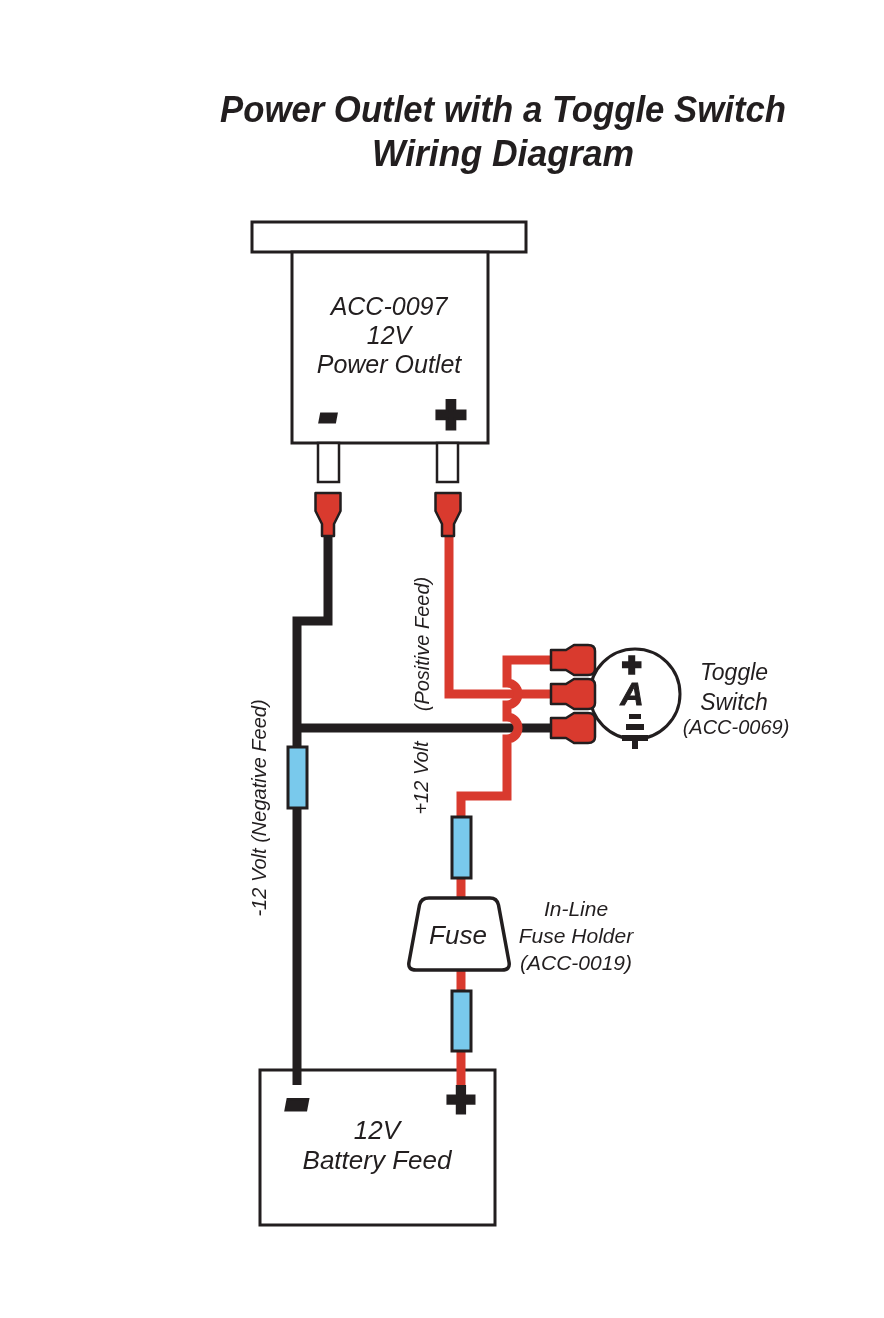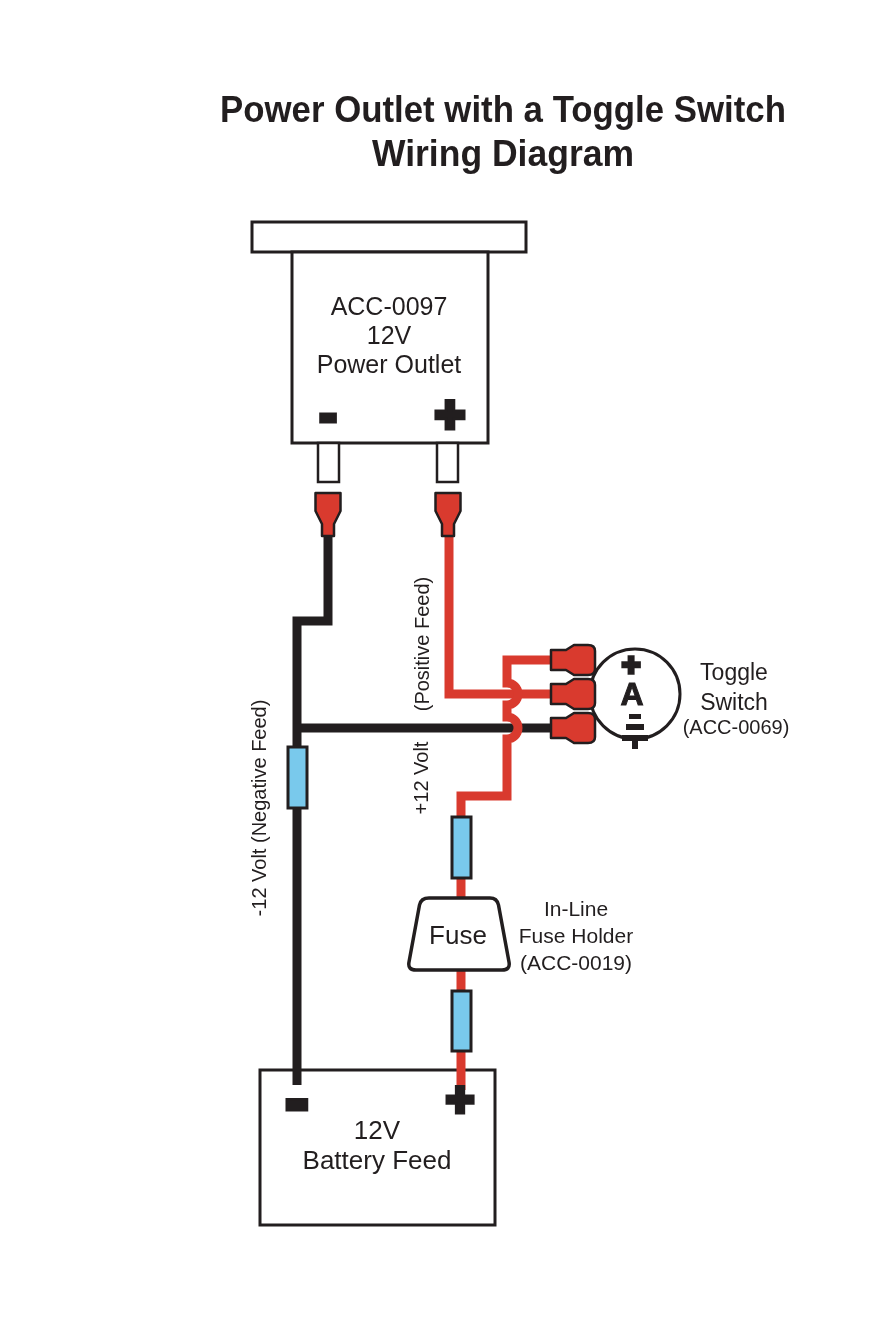--- a/index.html
+++ b/index.html
@@ -7,20 +7,21 @@
     padding: 0;
     background: #ffffff;
   }
   .page {
     position: relative;
     width: 792px;
     height: 1318px;
     background: #a21caf;
     overflow: hidden;
     font-family: "Liberation Sans", "DejaVu Sans", sans-serif;
+    font-style: italic;
   }
   svg text {
     font-family: "Liberation Sans", "DejaVu Sans", sans-serif;
     fill: #221e1f;
   }
   .comp-label { font-size: 25px; }
   .title-line { font-size: 36px; font-weight: bold; }
   .side-label { font-size: 20px; }
   .anno-label { font-size: 21px; }
   .bold-sym { font-weight: bold; paint-order: stroke; stroke: #221e1f; }

